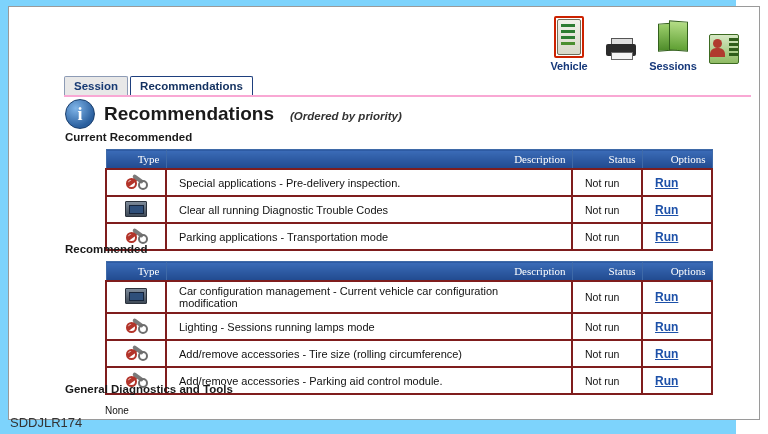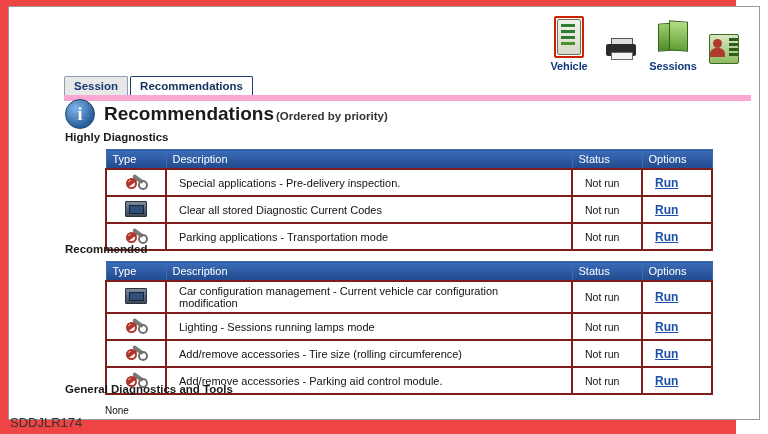--- a/index.html
+++ b/index.html
@@ -10,21 +10,21 @@
   body {
     width: 768px;
     height: 434px;
     font-family: "Liberation Sans", sans-serif;
     overflow: hidden;
   }
   .screen {
     position: relative;
     width: 736px;
     height: 434px;
-    background: #ef4444;
+    background: #7dd3fc;
     box-sizing: border-box;
   }
   .outer-frame {
     position: absolute;
     left: 8px;
     top: 6px;
     width: 752px;
     height: 414px;
     border: 1px solid #9a9a9a;
     background: #ffffff;
@@ -176,21 +176,21 @@
     background: #2f5e1a;
     box-shadow: 0 5px 0 #2f5e1a, 0 10px 0 #2f5e1a, 0 15px 0 #2f5e1a;
   }
   
   .tabstrip {
     position: absolute;
     left: 55px;
     top: 70px;
     right: 8px;
     height: 18px;
-    border-bottom: 6px solid #f9a8d4;
+    border-bottom: 2px solid #f9a8d4;
     display: flex;
     align-items: flex-end;
   }
   .tab {
     font-size: 11.5px;
     font-weight: bold;
     color: #173a73;
     padding: 2px 9px 2px 9px;
     border: 1px solid #8d9bb5;
     border-bottom: none;
@@ -228,23 +228,24 @@
   }
   .page-title {
     font-size: 19px;
     font-weight: bold;
     color: #1a1a1a;
   }
   .page-subtitle {
     font-size: 11.5px;
     font-weight: bold;
     color: #333333;
-    margin-left: 2px;
+    margin-left: 16px;
     position: relative;
     top: 2px;
+    font-style: italic;
   }
   
   .section-label {
     position: absolute;
     left: 56px;
     font-size: 11.5px;
     font-weight: bold;
     color: #1a1a1a;
   }
   table.grid {
@@ -252,24 +253,25 @@
     border-collapse: collapse;
     font-size: 11px;
     background: #ffffff;
   }
   table.grid th {
     background: #2c5ba8;
     background: linear-gradient(180deg,#3b6cb8,#214a8f);
     color: #ffffff;
     font-weight: normal;
     font-size: 11px;
-    text-align: left;
+    text-align: right;
     padding: 2px 6px;
     border: 1px solid #3f6aa8;
     height: 14px;
+    font-family: Liberation Serif, serif;
   }
   table.grid td {
     border: 2px solid #7f1d1d;
     padding: 3px 12px;
     height: 19px;
     color: #111111;
     background: #ffffff;
     vertical-align: middle;
   }
   td.c-type { width: 34px; text-align: center; padding: 2px; }
@@ -399,21 +401,21 @@
       <div class="tab">Session</div>
       <div class="tab active">Recommendations</div>
     </div>
 
     <div class="title-row">
       <div class="info-icon">i</div>
       <div class="page-title">Recommendations</div>
       <div class="page-subtitle">(Ordered by priority)</div>
     </div>
 
-    <div class="section-label" style="top:124px;">Highly Diagnostics</div>
+    <div class="section-label" style="top:124px;">Current Recommended</div>
 
     <table class="grid" style="left:96px; top:142px; width:608px;">
       <thead>
         <tr>
           <th class="h-type">Type</th>
           <th>Description</th>
           <th class="h-status">Status</th>
           <th class="h-options">Options</th>
         </tr>
       </thead>
@@ -423,21 +425,21 @@
             <span class="ico ico-wrench"><span class="hd"></span><span class="w1"></span><span class="w2"></span><span class="hd2"></span></span>
           </td>
           <td>Special applications - Pre-delivery inspection.</td>
           <td class="c-status">Not run</td>
           <td class="c-options"><span class="run-link">Run</span></td>
         </tr>
         <tr>
           <td class="c-type">
             <span class="ico ico-module"></span>
           </td>
-          <td>Clear all stored Diagnostic Current Codes</td>
+          <td>Clear all running Diagnostic Trouble Codes</td>
           <td class="c-status">Not run</td>
           <td class="c-options"><span class="run-link">Run</span></td>
         </tr>
         <tr>
           <td class="c-type">
             <span class="ico ico-wrench"><span class="hd"></span><span class="w1"></span><span class="w2"></span><span class="hd2"></span></span>
           </td>
           <td>Parking applications - Transportation mode</td>
           <td class="c-status">Not run</td>
           <td class="c-options"><span class="run-link">Run</span></td>

